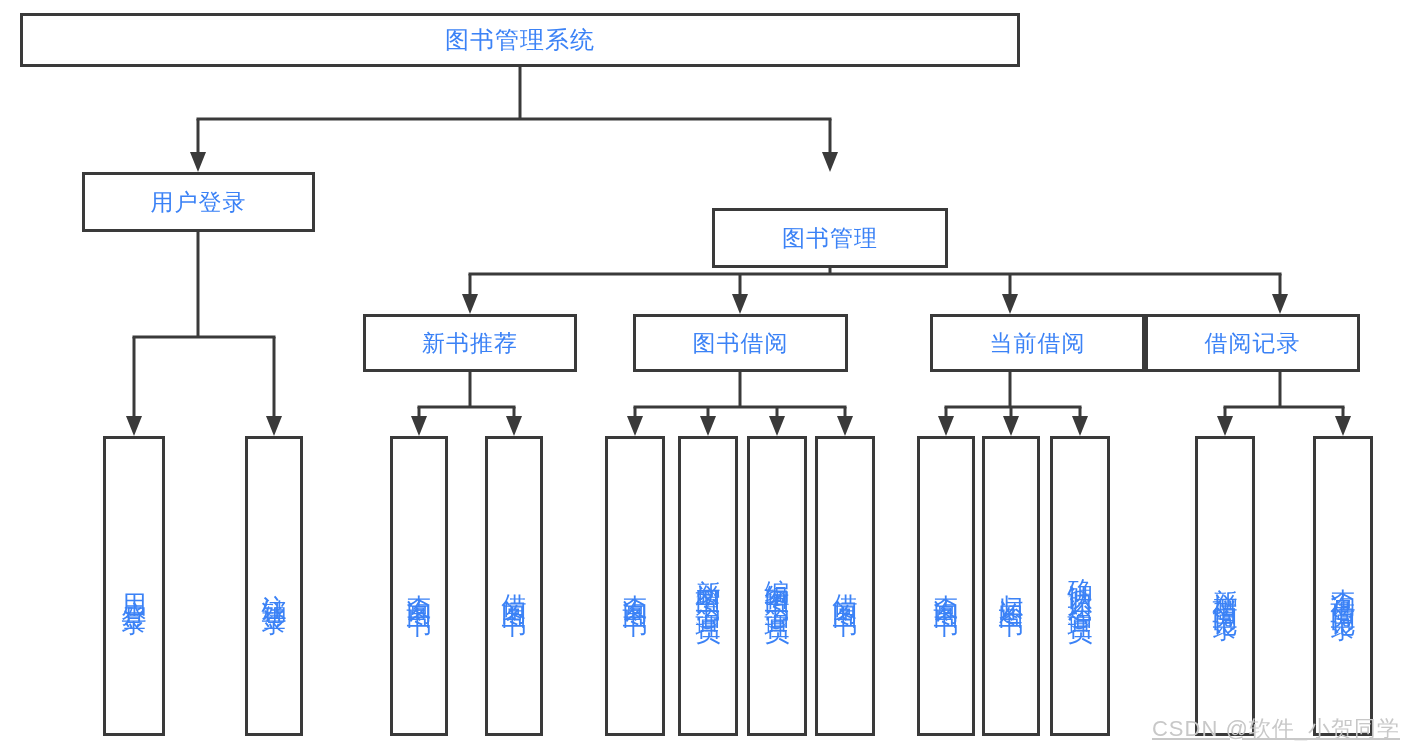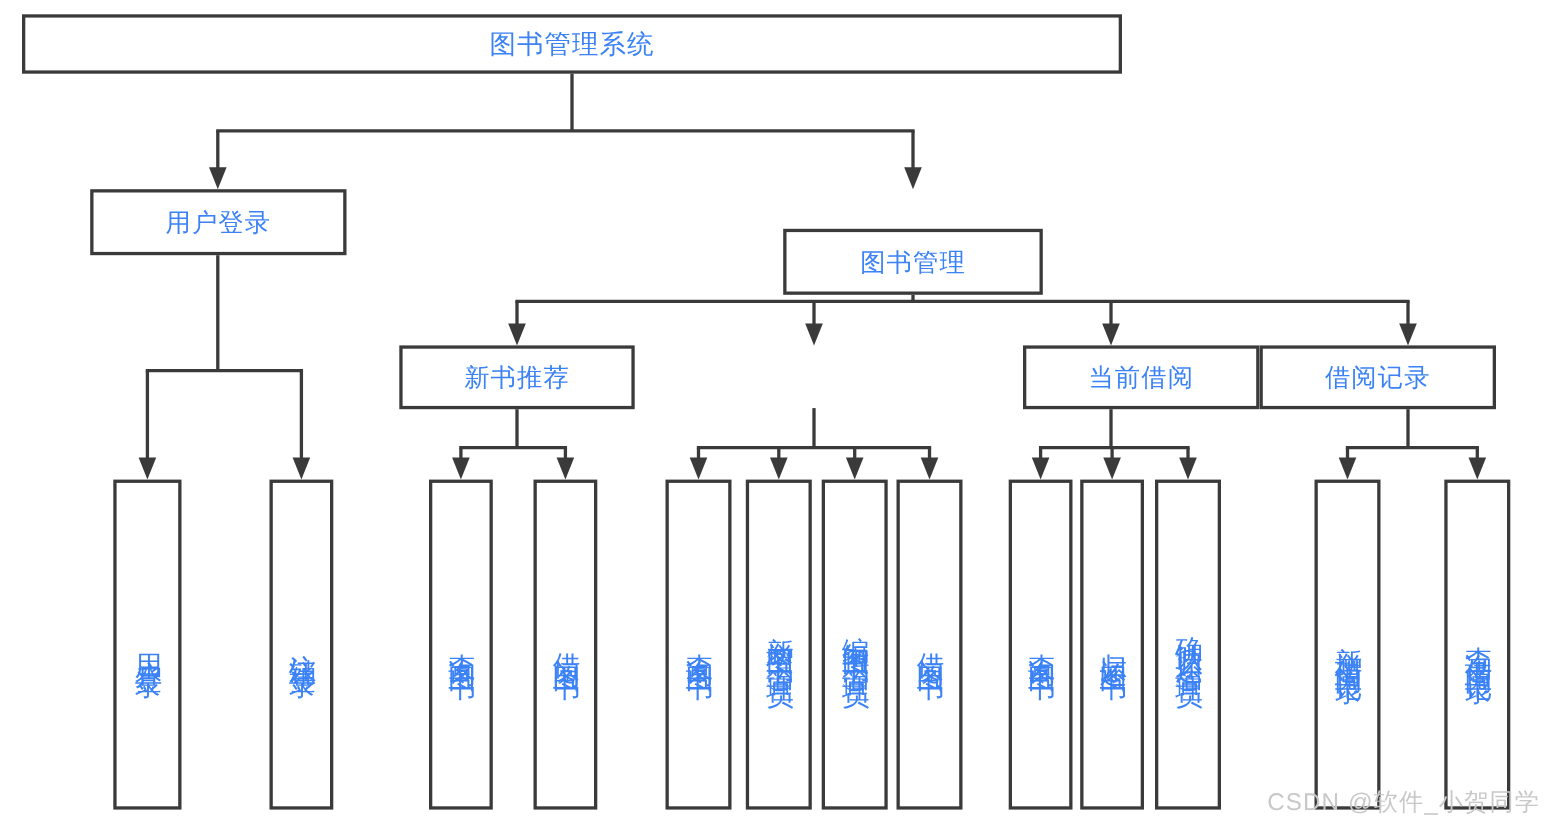--- a/index.html
+++ b/index.html
@@ -58,20 +58,21 @@
   .leaf.p5a { left: 1195px; width: 60px; }
   .leaf.p5b { left: 1313px; width: 60px; }
   .watermark {
     position: absolute;
     right: 5px;
     top: 714px;
     font-size: 22px;
     letter-spacing: 1px;
     color: #c8c8c8;
     z-index: 5;
+    text-decoration: underline;
   }
 </style>
 </head>
 <body>
 
 <div class="stage">
 
   <svg class="connectors" width="1405" height="747" viewBox="0 0 1405 747" aria-hidden="true">
     <g stroke="#3a3a3a" stroke-width="3" fill="none">
 
@@ -145,20 +146,23 @@
   <div class="node lv2a">
     <span>用户登录</span>
   </div>
   <div class="node lv2b">
     <span>图书管理</span>
   </div>
 
   <div class="node lv3 lv3a">
     <span>新书推荐</span>
   </div>
+  <div class="node lv3 lv3b">
+    <span>图书借阅</span>
+  </div>
   <div class="node lv3 lv3c">
     <span>当前借阅</span>
   </div>
   <div class="node lv3 lv3d">
     <span>借阅记录</span>
   </div>
 
   <div class="node leaf p1a">
     <span class="vtext">用户登录</span>
   </div>

